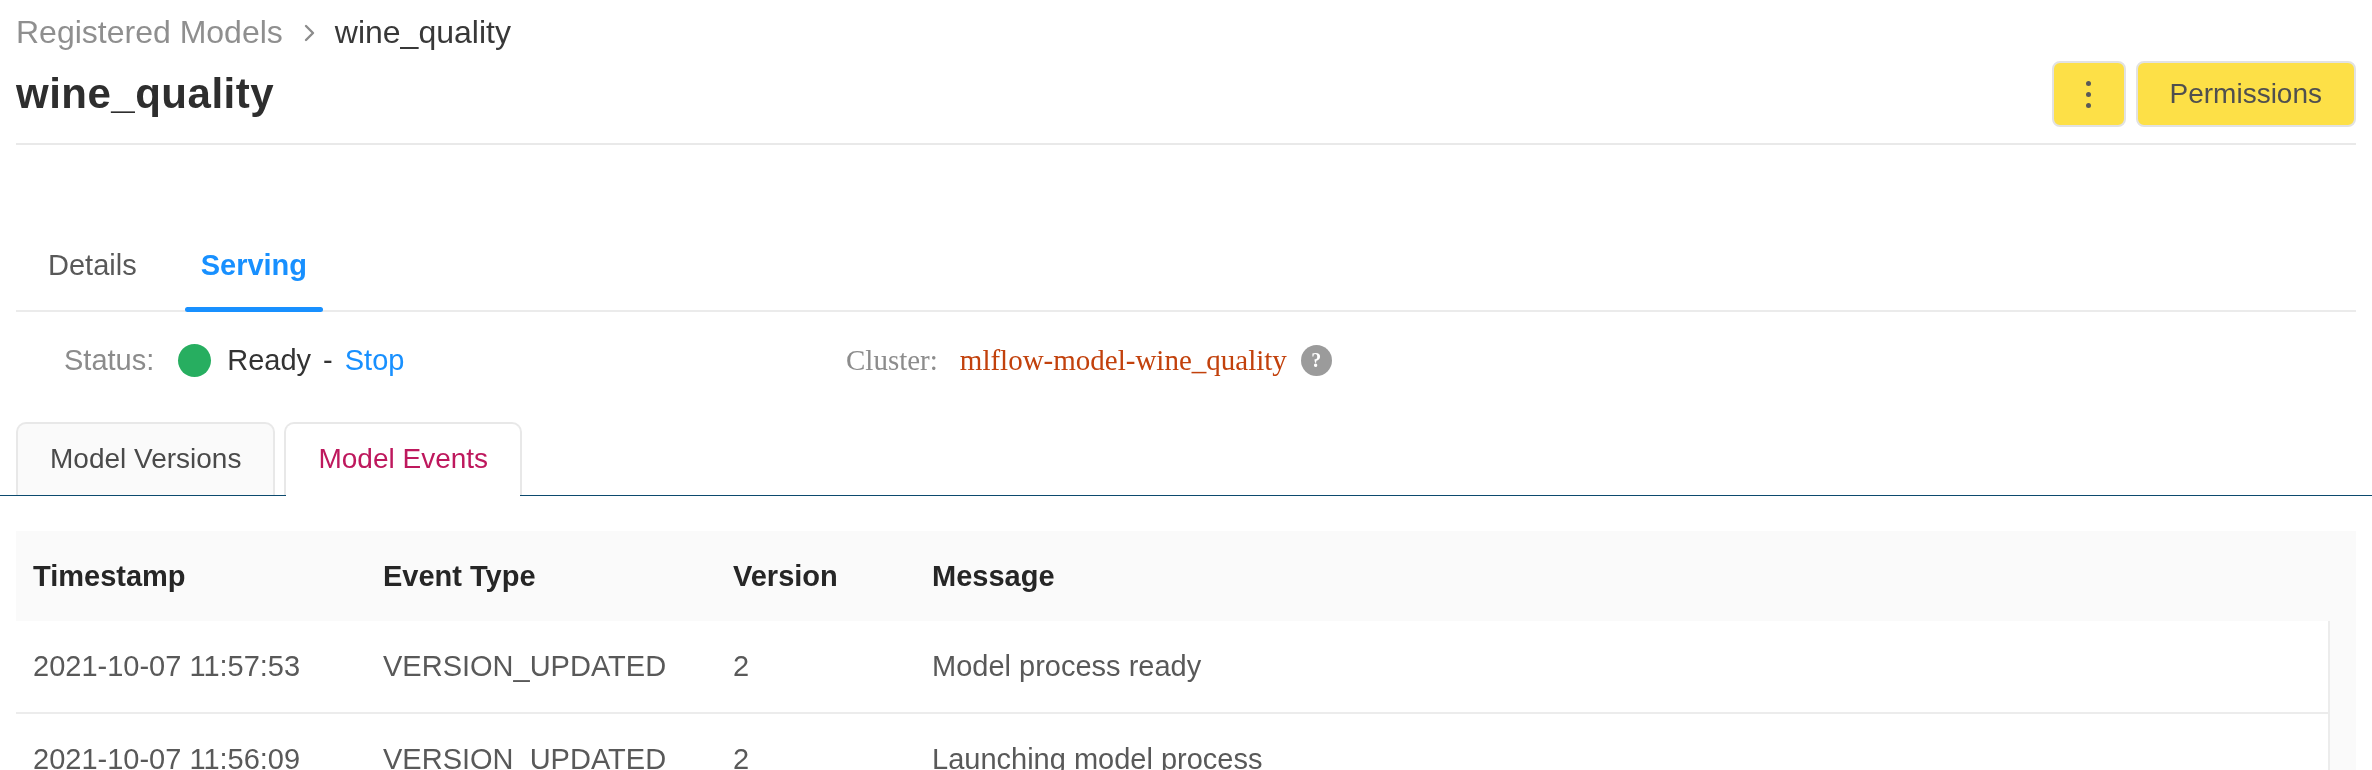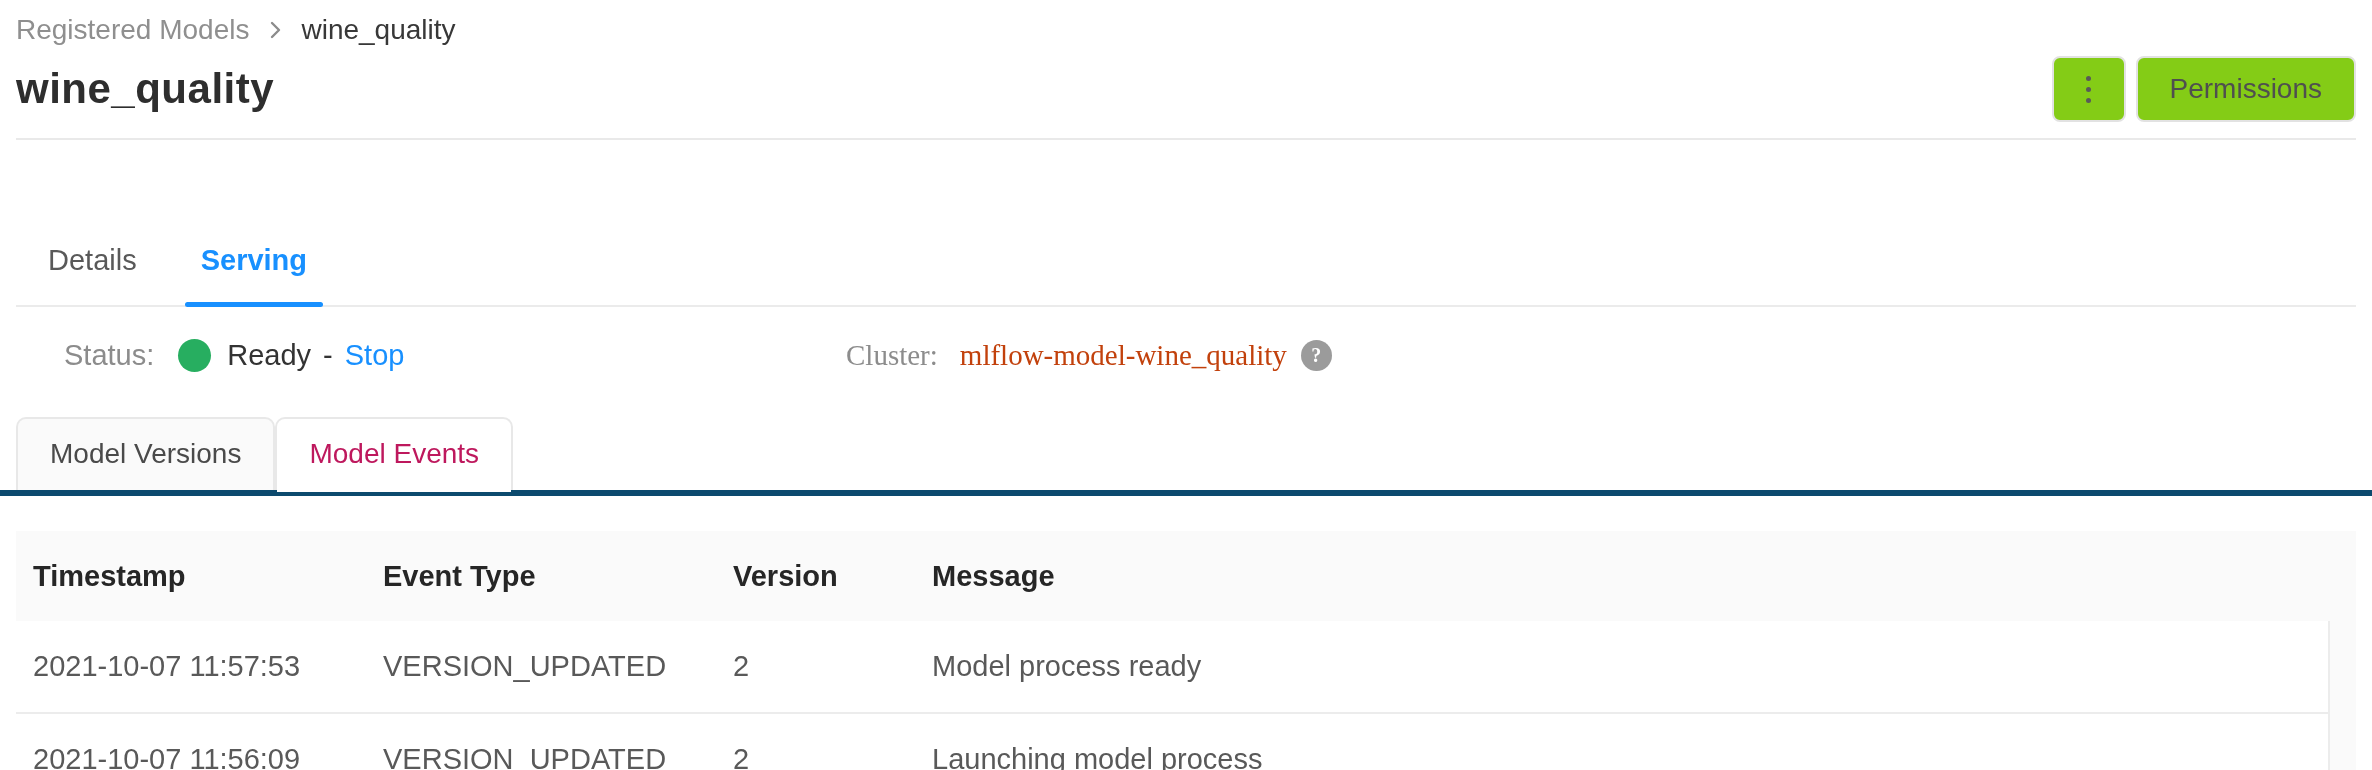--- a/index.html
+++ b/index.html
@@ -12,21 +12,21 @@
     overflow: hidden;
     font-family: "Liberation Sans", sans-serif;
     color: #333;
   }
 
   
   .breadcrumb {
     display: flex;
     align-items: center;
     padding: 14px 16px 0 16px;
-    font-size: 28px;
+    font-size: 32px;
     gap: 14px;
   }
   .crumb-root { color: #8f8f8f; cursor: pointer; }
   .crumb-sep { display: flex; align-items: center; }
   .crumb-current { color: #383838; }
 
   
   .title-row {
     display: flex;
     align-items: center;
@@ -38,21 +38,21 @@
   .page-title {
     margin: 0;
     font-size: 42px;
     font-weight: 700;
     color: #2e2e2e;
     letter-spacing: 0.5px;
   }
   .title-actions { display: flex; align-items: center; gap: 10px; }
   .btn {
     height: 66px;
-    background: #84cc16;
+    background: #fde047;
     border: 2px solid #e2e2e2;
     border-radius: 8px;
     color: #4f4f4f;
     font-size: 28px;
     font-family: "Liberation Sans", sans-serif;
     display: flex;
     align-items: center;
     justify-content: center;
     cursor: pointer;
   }
@@ -134,22 +134,22 @@
     justify-content: center;
     margin-left: 14px;
     cursor: pointer;
   }
 
   
   .subtabs {
     margin-top: 42px;
     padding: 0 16px;
     display: flex;
-    gap: 0;
-    border-bottom: 6px solid #0c4a6e;
+    gap: 9px;
+    border-bottom: 1px solid #0c4a6e;
   }
   .subtab {
     height: 73px;
     line-height: 69px;
     padding: 0 32px;
     background: #fafafa;
     border: 2px solid #e8e8e8;
     border-bottom: none;
     border-radius: 10px 10px 0 0;
     font-size: 28px;

